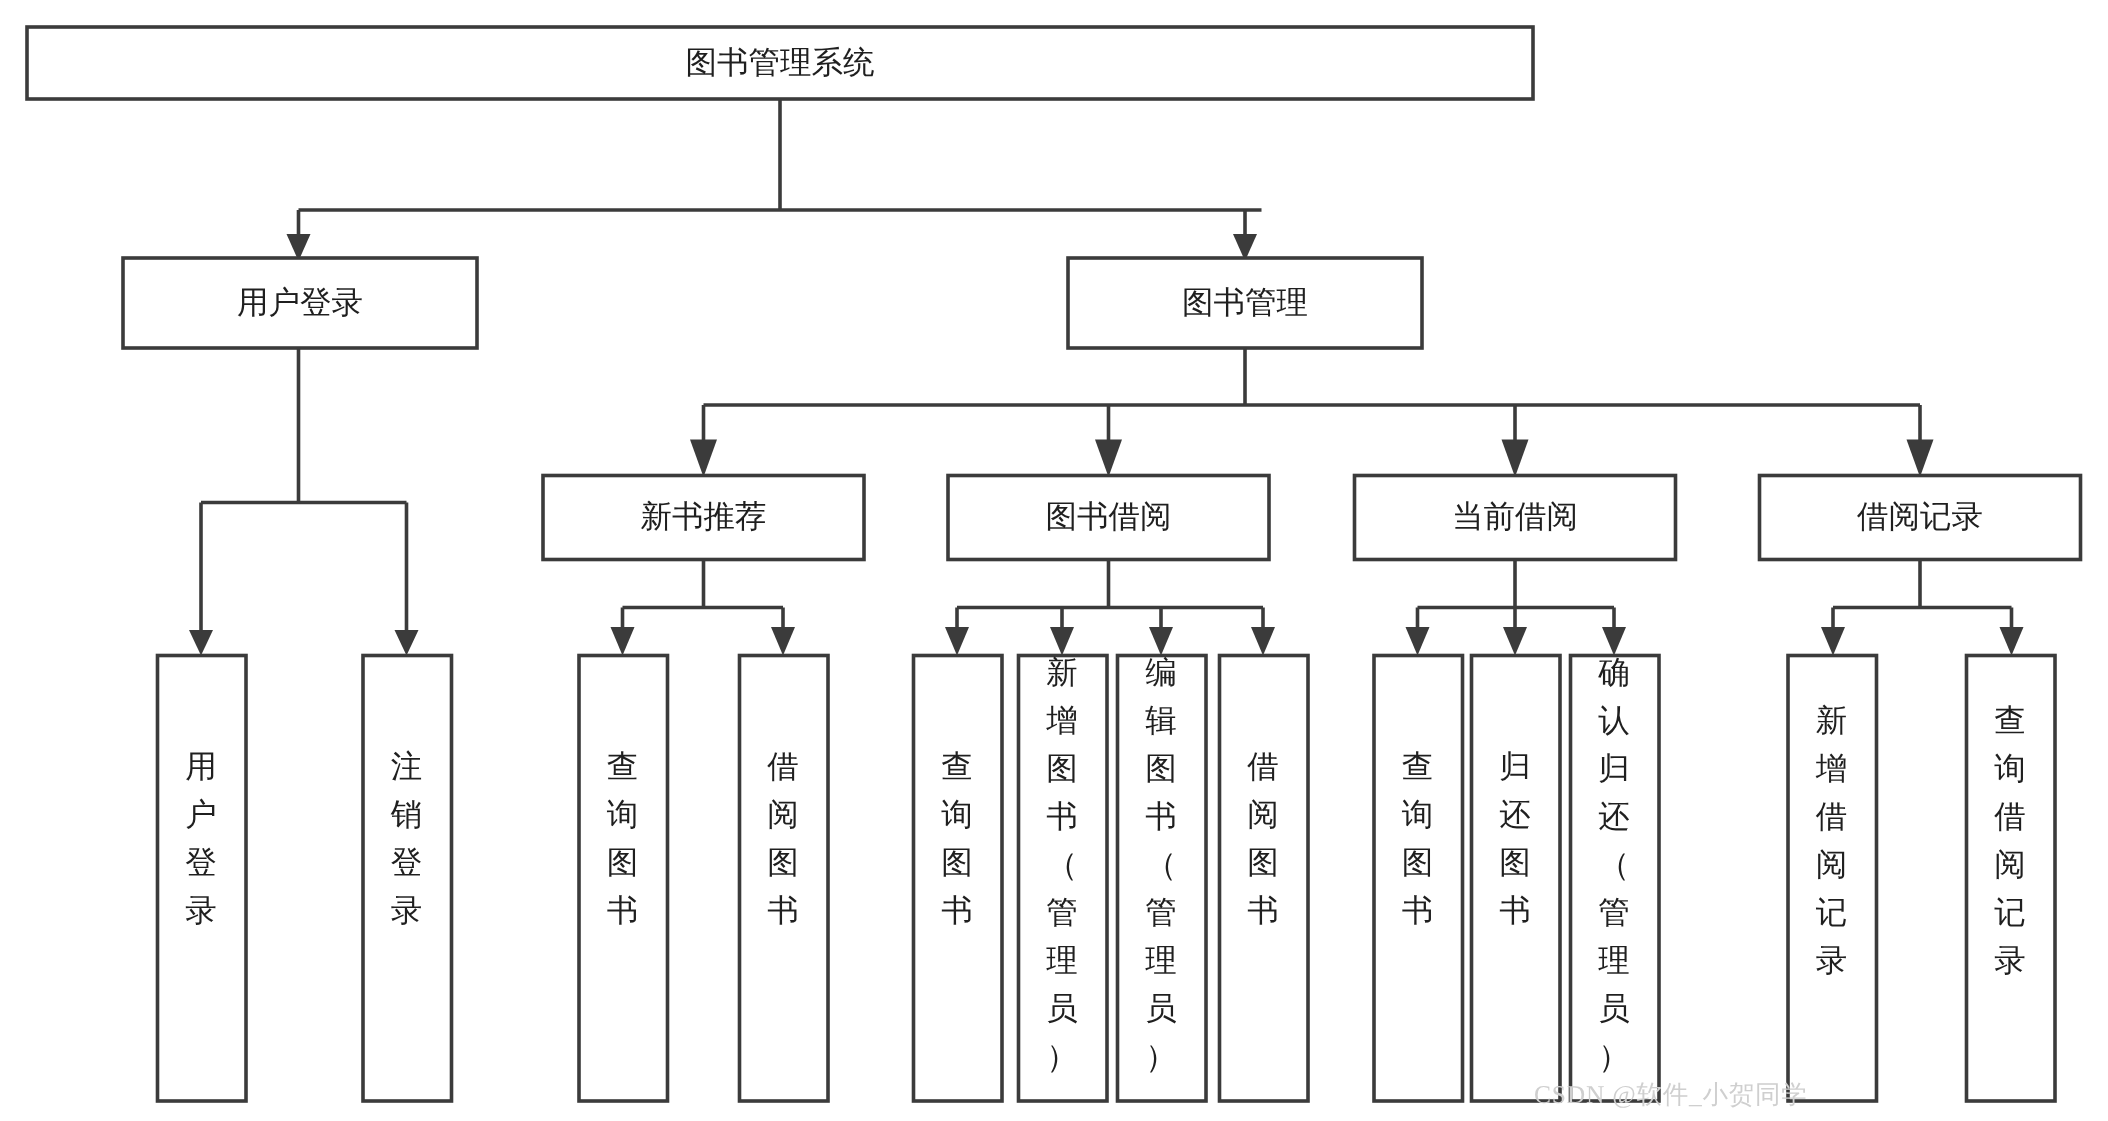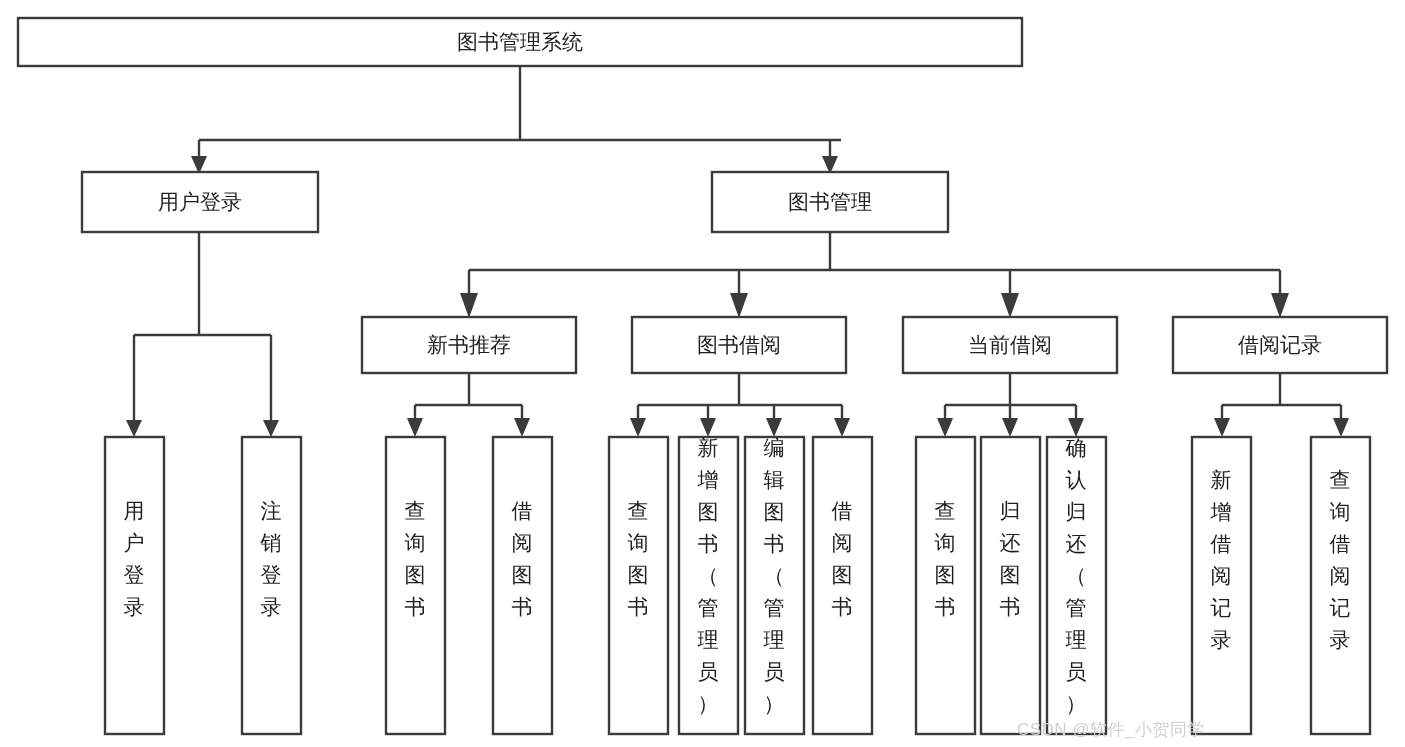--- a/index.html
+++ b/index.html
@@ -49,21 +49,21 @@
   .node-label-v {
     font-family: "Liberation Sans", "DejaVu Sans", sans-serif;
     font-size: 21px;
     fill: #1f1f1f;
     text-anchor: middle;
   }
   .watermark-text {
     position: absolute;
     right: 14px;
     bottom: 6px;
-    font-family: Liberation Sans, sans-serif;
+    font-family: Liberation Serif, serif;
     font-size: 17px;
     color: #cfcfcf;
     letter-spacing: 0.5px;
     white-space: nowrap;
     user-select: none;
   }
 </style>
 </head>
 <body>
 

